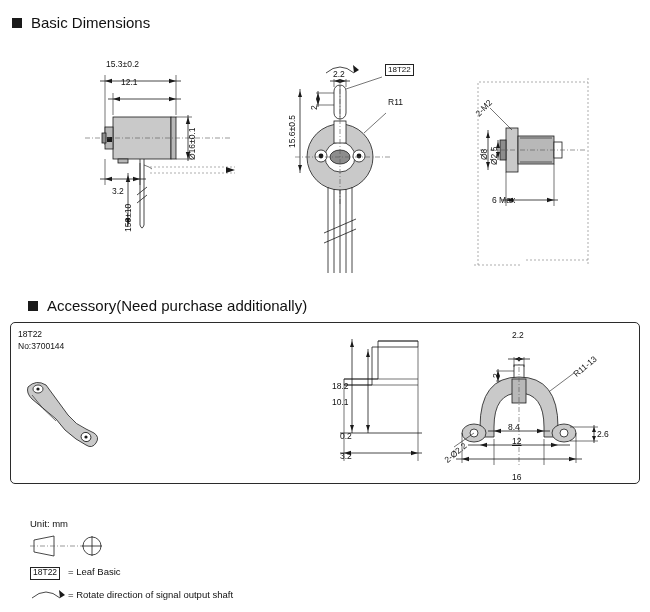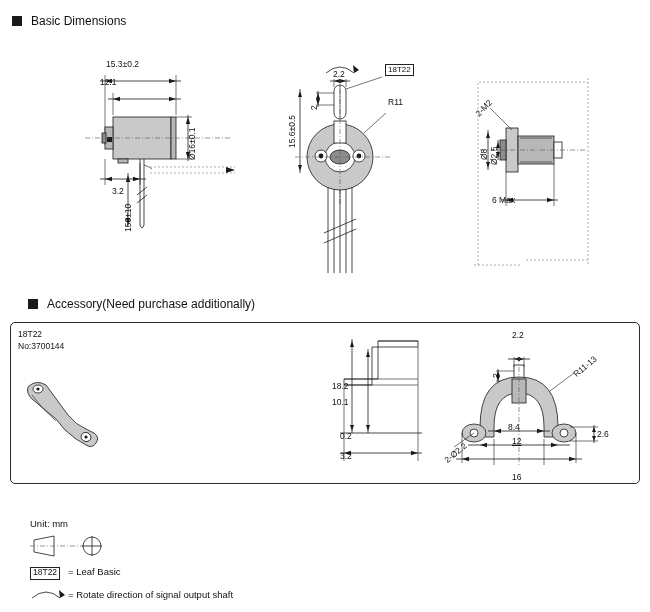--- a/index.html
+++ b/index.html
@@ -12,21 +12,21 @@
     position: relative;
     font-family: "Liberation Sans", sans-serif;
     color: #1a1a1a;
     overflow: hidden;
   }
   .sec-head {
     position: absolute;
     display: flex;
     align-items: center;
     gap: 9px;
-    font-size: 12px;
+    font-size: 15px;
     color: #111;
   }
   .sec-head .sq {
     width: 10px; height: 10px;
     background: #1a1a1a;
     display: inline-block;
   }
   .panel {
     position: absolute;
     border: 1px solid #2b2b2b;
@@ -125,21 +125,21 @@
   <path class="fill-black" d="M48,120 l-2.2,7 l4.4,0 z"></path>
   <path class="fill-black" d="M48,170 l-2.2,-7 l4.4,0 z"></path>
 
   <line class="ln-dot" x1="70" y1="112" x2="155" y2="112"></line>
   <line class="ln-dot" x1="70" y1="118" x2="155" y2="118"></line>
   <path class="fill-black" d="M155,115 l-9,-3 l0,6 z"></path>
   <path class="ln-thin" d="M64,110 q6,2 8,4"></path>
 </svg>
 
 <div class="lbl" style="left:106px; top:60px;">15.3±0.2</div>
-<div class="lbl" style="left:100px; top:78px;">12.1</div>
+<div class="lbl" style="left:121px; top:78px;">12.1</div>
 <div class="lbl rot90" style="left:188px; top:160px;">Ø16±0.1</div>
 <div class="lbl" style="left:112px; top:187px;">3.2</div>
 <div class="lbl rot90" style="left:124px; top:232px;">150±10</div>
 
 <svg style="left:290px; top:55px; width:180px; height:240px;">
 
   <path class="ln" d="M36,18 q14,-12 28,0"></path>
   <path class="fill-black" d="M64,18 l-1,-8 l6,5 z"></path>
 
   <rect class="fill-white" x="44" y="30" width="12" height="34" rx="6"></rect>

